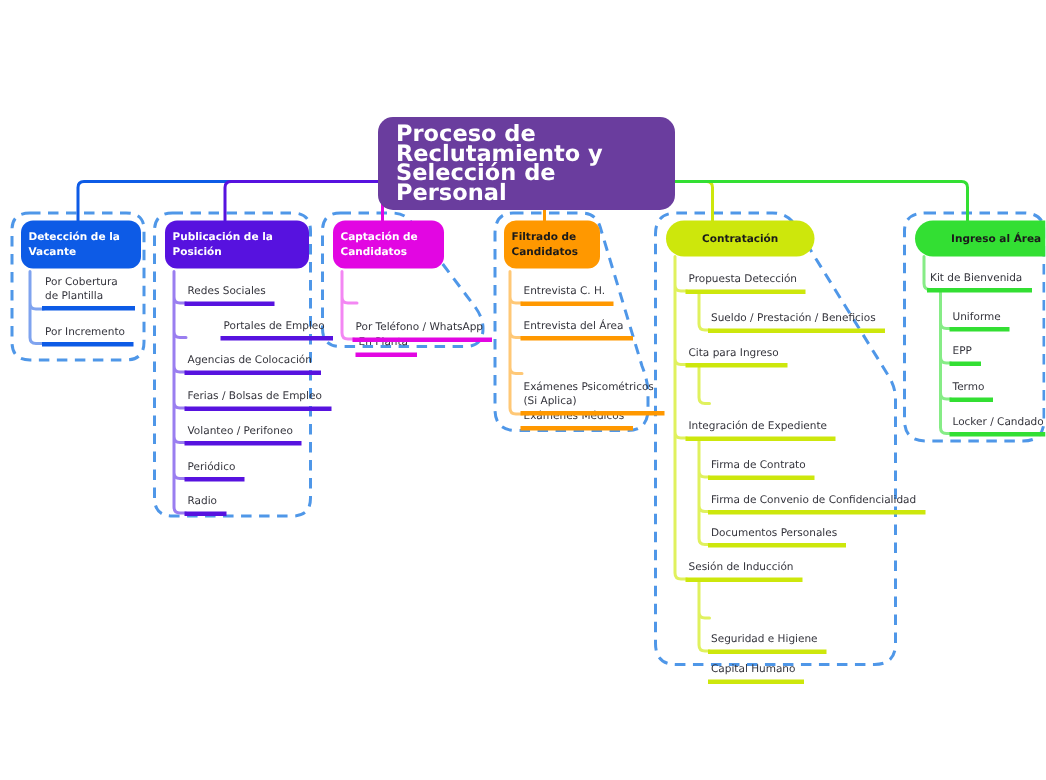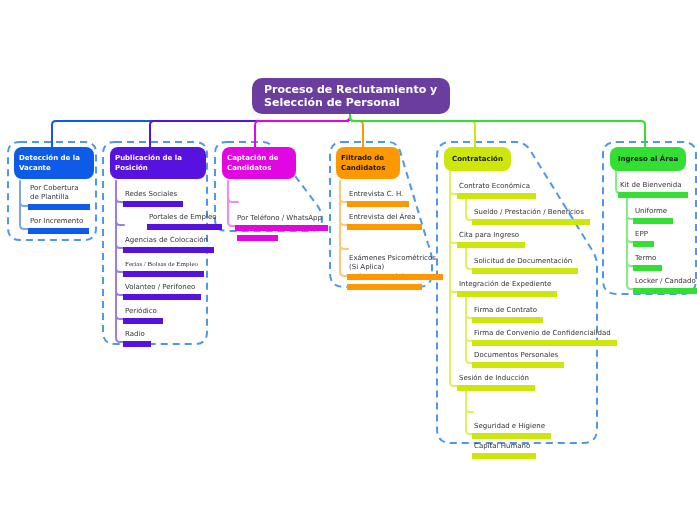--- a/index.html
+++ b/index.html
@@ -1,26 +1,26 @@
 <!DOCTYPE html>
 <html><head>
 <meta charset="utf-8">
 <style>
   html,body{margin:0;padding:0;background:#fff;}
   #canvas{position:relative;width:697px;height:520px;background:#fff;overflow:hidden;
           font-family:"DejaVu Sans",sans-serif;}
   #wires{position:absolute;left:0;top:0;pointer-events:none;}
   .nodebox{position:absolute;box-sizing:border-box;border-radius:8px;
            font-weight:bold;font-size:7px;line-height:10px;padding:6px 5px;}
-  .nodebox.one{white-space:nowrap;padding:7px 8px;}
+  .nodebox.one{white-space:nowrap;padding:7px 24px;border-radius:12px;}
   #rootbox{position:absolute;left:252px;top:78px;width:198px;box-sizing:border-box;
-           border-radius:10px;font-weight:bold;font-size:11px;line-height:13px;
+           border-radius:10px;font-weight:bold;font-size:15px;line-height:13px;
            padding:5px 12px;}
   .leaf{position:absolute;font-size:7px;line-height:9px;color:#33333b;
-        white-space:nowrap;padding:0 6px 2px 2px;border-bottom:6px solid #22c55e;}
+        white-space:nowrap;padding:0 6px 2px 2px;border-bottom:3px solid #22c55e;}
   .leaf.w2{white-space:normal;}
 </style>
 </head>
 <body>
 
 <div id="canvas" style="background: rgb(255, 255, 255);">
 
   <svg id="wires" width="697" height="520">
 
     <g fill="none" stroke-width="2" stroke-dasharray="7 5">
@@ -59,37 +59,36 @@
   <div class="nodebox" style="left: 336px; top: 147px; width: 64px; background-color: rgb(255, 152, 0); color: rgb(26, 26, 26);">Filtrado de Candidatos</div>
   <div class="nodebox one" style="left: 444px; top: 147px; background-color: rgb(205, 231, 12); color: rgb(26, 26, 26);">Contratación</div>
   <div class="nodebox one" style="left: 610px; top: 147px; background-color: rgb(51, 223, 51); color: rgb(26, 26, 26);">Ingreso al Área</div>
 
   <div class="leaf w2" style="left: 28px; top: 184px; width: 54px; border-bottom-color: rgb(13, 91, 230);">Por Cobertura de Plantilla</div>
   <div class="leaf" style="left: 28px; top: 217px; border-bottom-color: rgb(13, 91, 230);">Por Incremento</div>
 
   <div class="leaf" style="left: 123px; top: 190px; border-bottom-color: rgb(87, 18, 223);">Redes Sociales</div>
   <div class="leaf" style="left: 123px; top: 213px; border-bottom-color: rgb(87, 18, 223); margin-left: 24px;">Portales de Empleo</div>
   <div class="leaf" style="left: 123px; top: 236px; border-bottom-color: rgb(87, 18, 223);">Agencias de Colocación</div>
-  <div class="leaf" style="left: 123px; top: 260px; border-bottom-color: rgb(87, 18, 223); font-family: Liberation Serif, serif;">Ferias / Bolsas de Empleo</div>
+  <div class="leaf" style="left: 123px; top: 260px; border-bottom-color: rgb(87, 18, 223);">Ferias / Bolsas de Empleo</div>
   <div class="leaf" style="left: 123px; top: 283px; border-bottom-color: rgb(87, 18, 223);">Volanteo / Perifoneo</div>
   <div class="leaf" style="left: 123px; top: 307px; border-bottom-color: rgb(87, 18, 223);">Periódico</div>
   <div class="leaf" style="left: 123px; top: 330px; border-bottom-color: rgb(87, 18, 223);">Radio</div>
 
   <div class="leaf" style="left: 237px; top: 190px; border-bottom-color: rgb(226, 6, 226); margin-top: 34px;">En Planta</div>
   <div class="leaf" style="left: 235px; top: 214px; border-bottom-color: rgb(226, 6, 226);">Por Teléfono / WhatsApp</div>
 
   <div class="leaf" style="left: 347px; top: 190px; border-bottom-color: rgb(255, 152, 0);">Entrevista C. H.</div>
   <div class="leaf" style="left: 347px; top: 213px; border-bottom-color: rgb(255, 152, 0);">Entrevista del Área</div>
   <div class="leaf" style="left: 347px; top: 237px; border-bottom-color: rgb(255, 152, 0); margin-top: 36px;">Exámenes Médicos</div>
   <div class="leaf w2" style="left: 347px; top: 254px; width: 88px; border-bottom-color: rgb(255, 152, 0);">Exámenes Psicométricos (Si Aplica)</div>
 
-  <div class="leaf" style="left: 457px; top: 182px; border-bottom-color: rgb(205, 231, 12);">Contrato Económica</div>
+  <div class="leaf" style="left: 457px; top: 182px; border-bottom-color: rgb(205, 231, 12);">Propuesta Detección</div>
   <div class="leaf" style="left: 472px; top: 208px; border-bottom-color: rgb(205, 231, 12);">Sueldo / Prestación / Beneficios</div>
   <div class="leaf" style="left: 457px; top: 231px; border-bottom-color: rgb(205, 231, 12);">Cita para Ingreso</div>
-  <div class="leaf" style="left: 472px; top: 257px; border-bottom-color: rgb(205, 231, 12);">Solicitud de Documentación</div>
   <div class="leaf" style="left: 457px; top: 280px; border-bottom-color: rgb(205, 231, 12);">Integración de Expediente</div>
   <div class="leaf" style="left: 472px; top: 306px; border-bottom-color: rgb(205, 231, 12);">Firma de Contrato</div>
   <div class="leaf" style="left: 472px; top: 329px; border-bottom-color: rgb(205, 231, 12);">Firma de Convenio de Confidencialidad</div>
   <div class="leaf" style="left: 472px; top: 351px; border-bottom-color: rgb(205, 231, 12);">Documentos Personales</div>
   <div class="leaf" style="left: 457px; top: 374px; border-bottom-color: rgb(205, 231, 12);">Sesión de Inducción</div>
   <div class="leaf" style="left: 472px; top: 400px; border-bottom-color: rgb(205, 231, 12); margin-top: 42px;">Capital Humano</div>
   <div class="leaf" style="left: 472px; top: 422px; border-bottom-color: rgb(205, 231, 12); text-align: right;">Seguridad e Higiene</div>
 
   <div class="leaf" style="left: 618px; top: 181px; border-bottom-color: rgb(51, 223, 51);">Kit de Bienvenida</div>
   <div class="leaf" style="left: 633px; top: 207px; border-bottom-color: rgb(51, 223, 51);">Uniforme</div>

